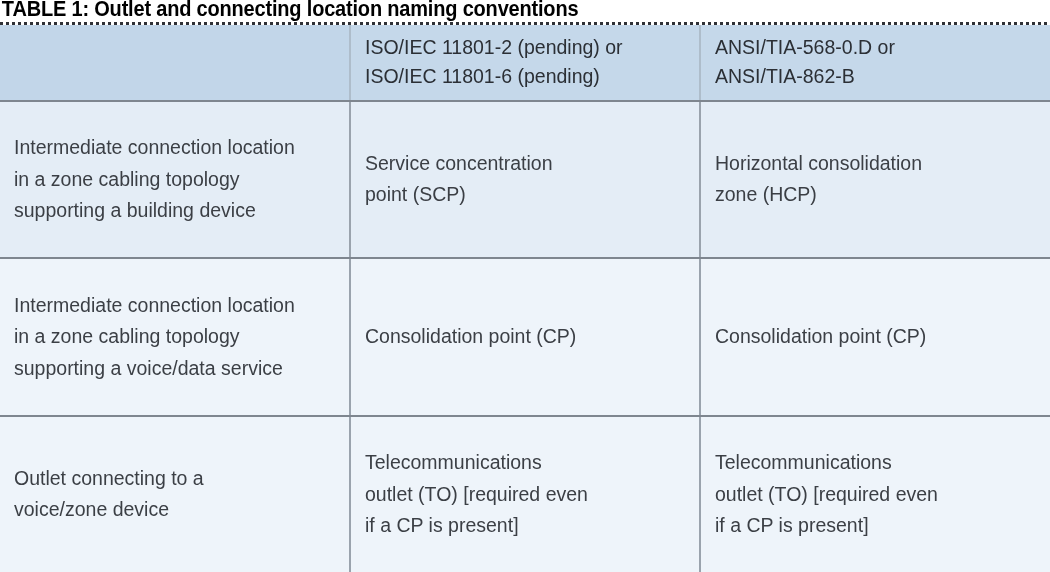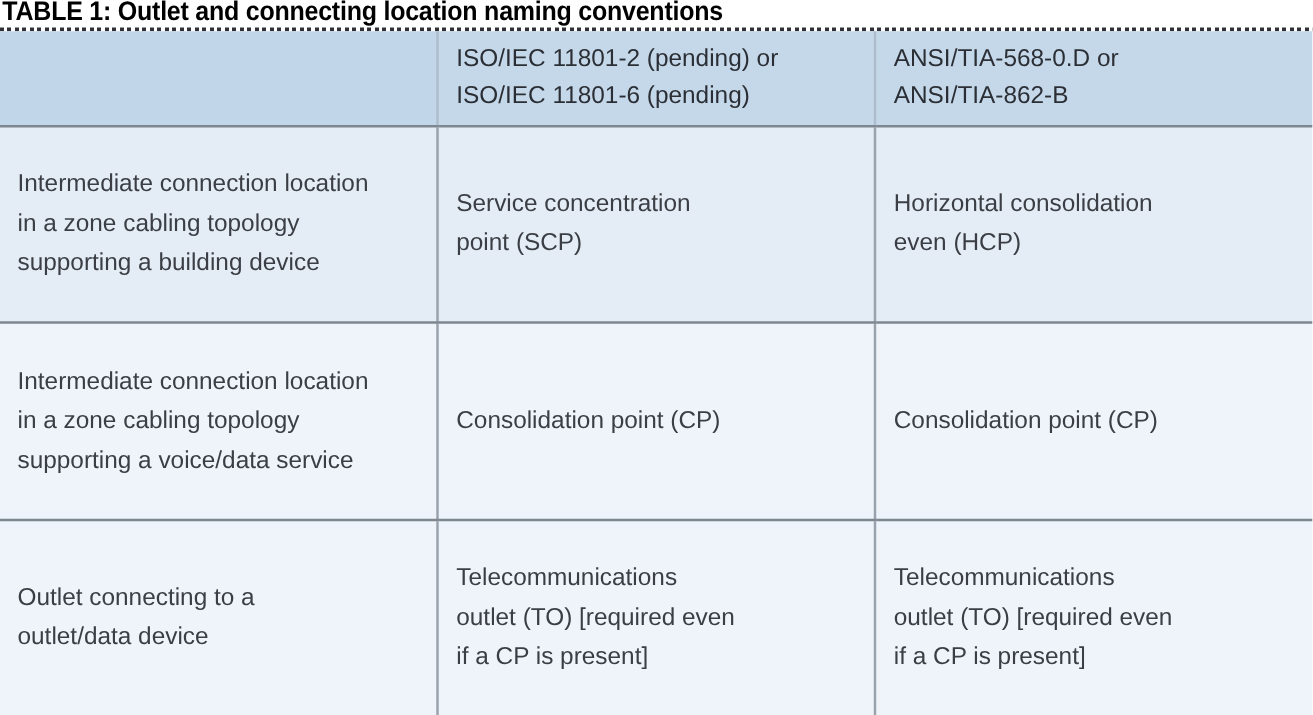--- a/index.html
+++ b/index.html
@@ -156,40 +156,40 @@
           <span class="cell-text">Intermediate connection location
 in a zone cabling topology
 supporting a building device</span>
         </td>
         <td>
           <span class="cell-text">Service concentration
 point (SCP)</span>
         </td>
         <td>
           <span class="cell-text">Horizontal  consolidation
-even (HCP)</span>
+zone (HCP)</span>
         </td>
       </tr>
       <tr class="row-b">
         <td>
           <span class="cell-text">Intermediate connection location
 in a zone cabling topology
 supporting a voice/data service</span>
         </td>
         <td>
           <span class="cell-text">Consolidation point (CP)</span>
         </td>
         <td>
           <span class="cell-text">Consolidation point (CP)</span>
         </td>
       </tr>
       <tr class="row-b row-last">
         <td>
           <span class="cell-text">Outlet connecting to a
-outlet/data device</span>
+voice/zone device</span>
         </td>
         <td>
           <span class="cell-text">Telecommunications
 outlet (TO) [required even
 if a CP is present]</span>
         </td>
         <td>
           <span class="cell-text">Telecommunications
 outlet (TO) [required even
 if a CP is present]</span>

